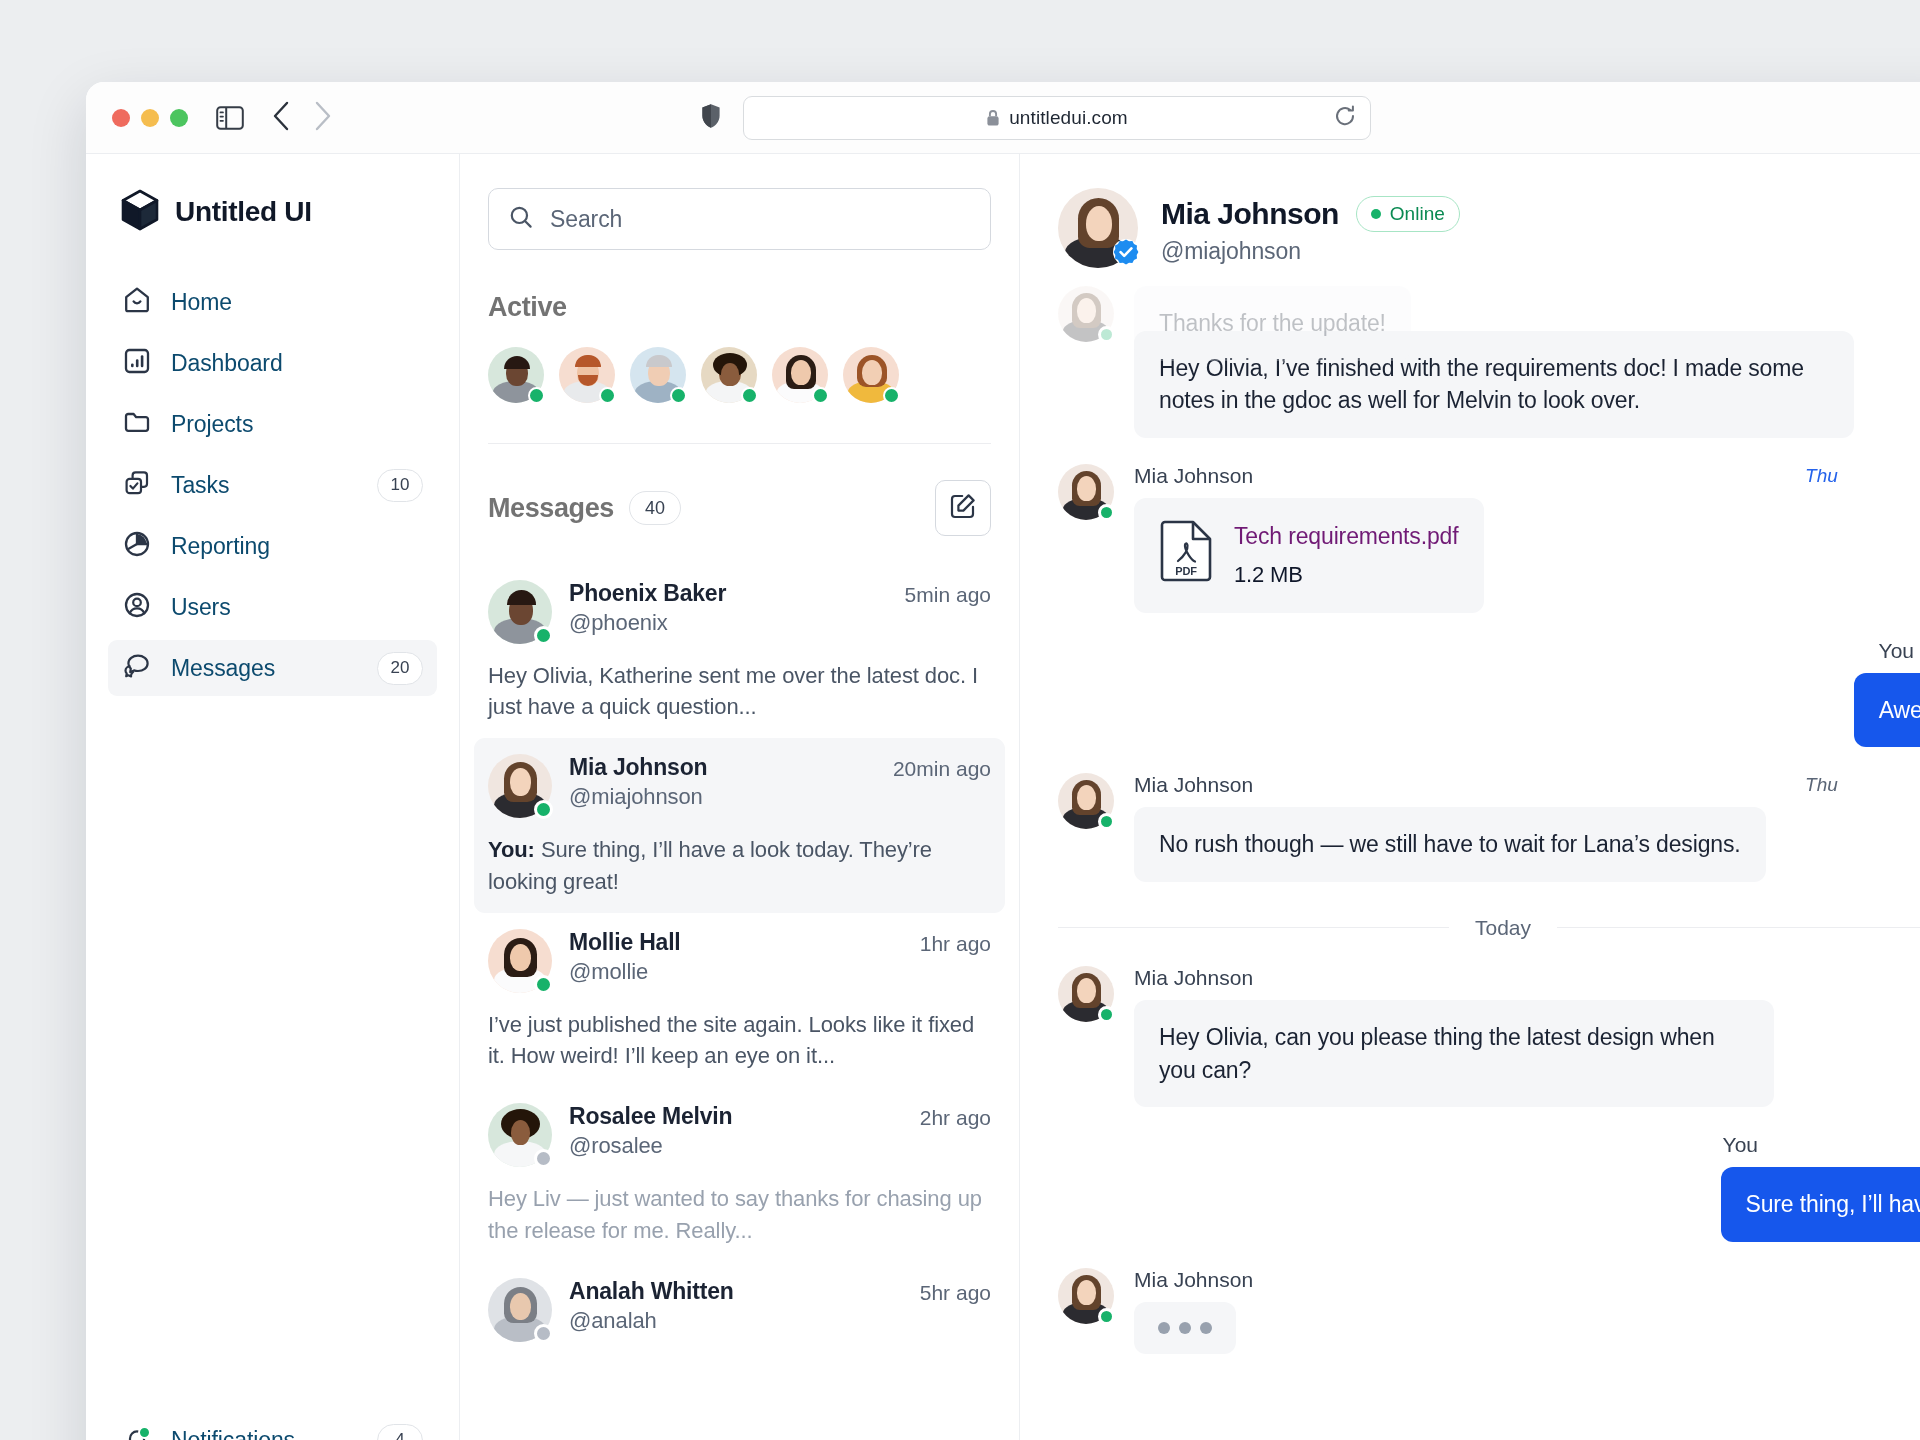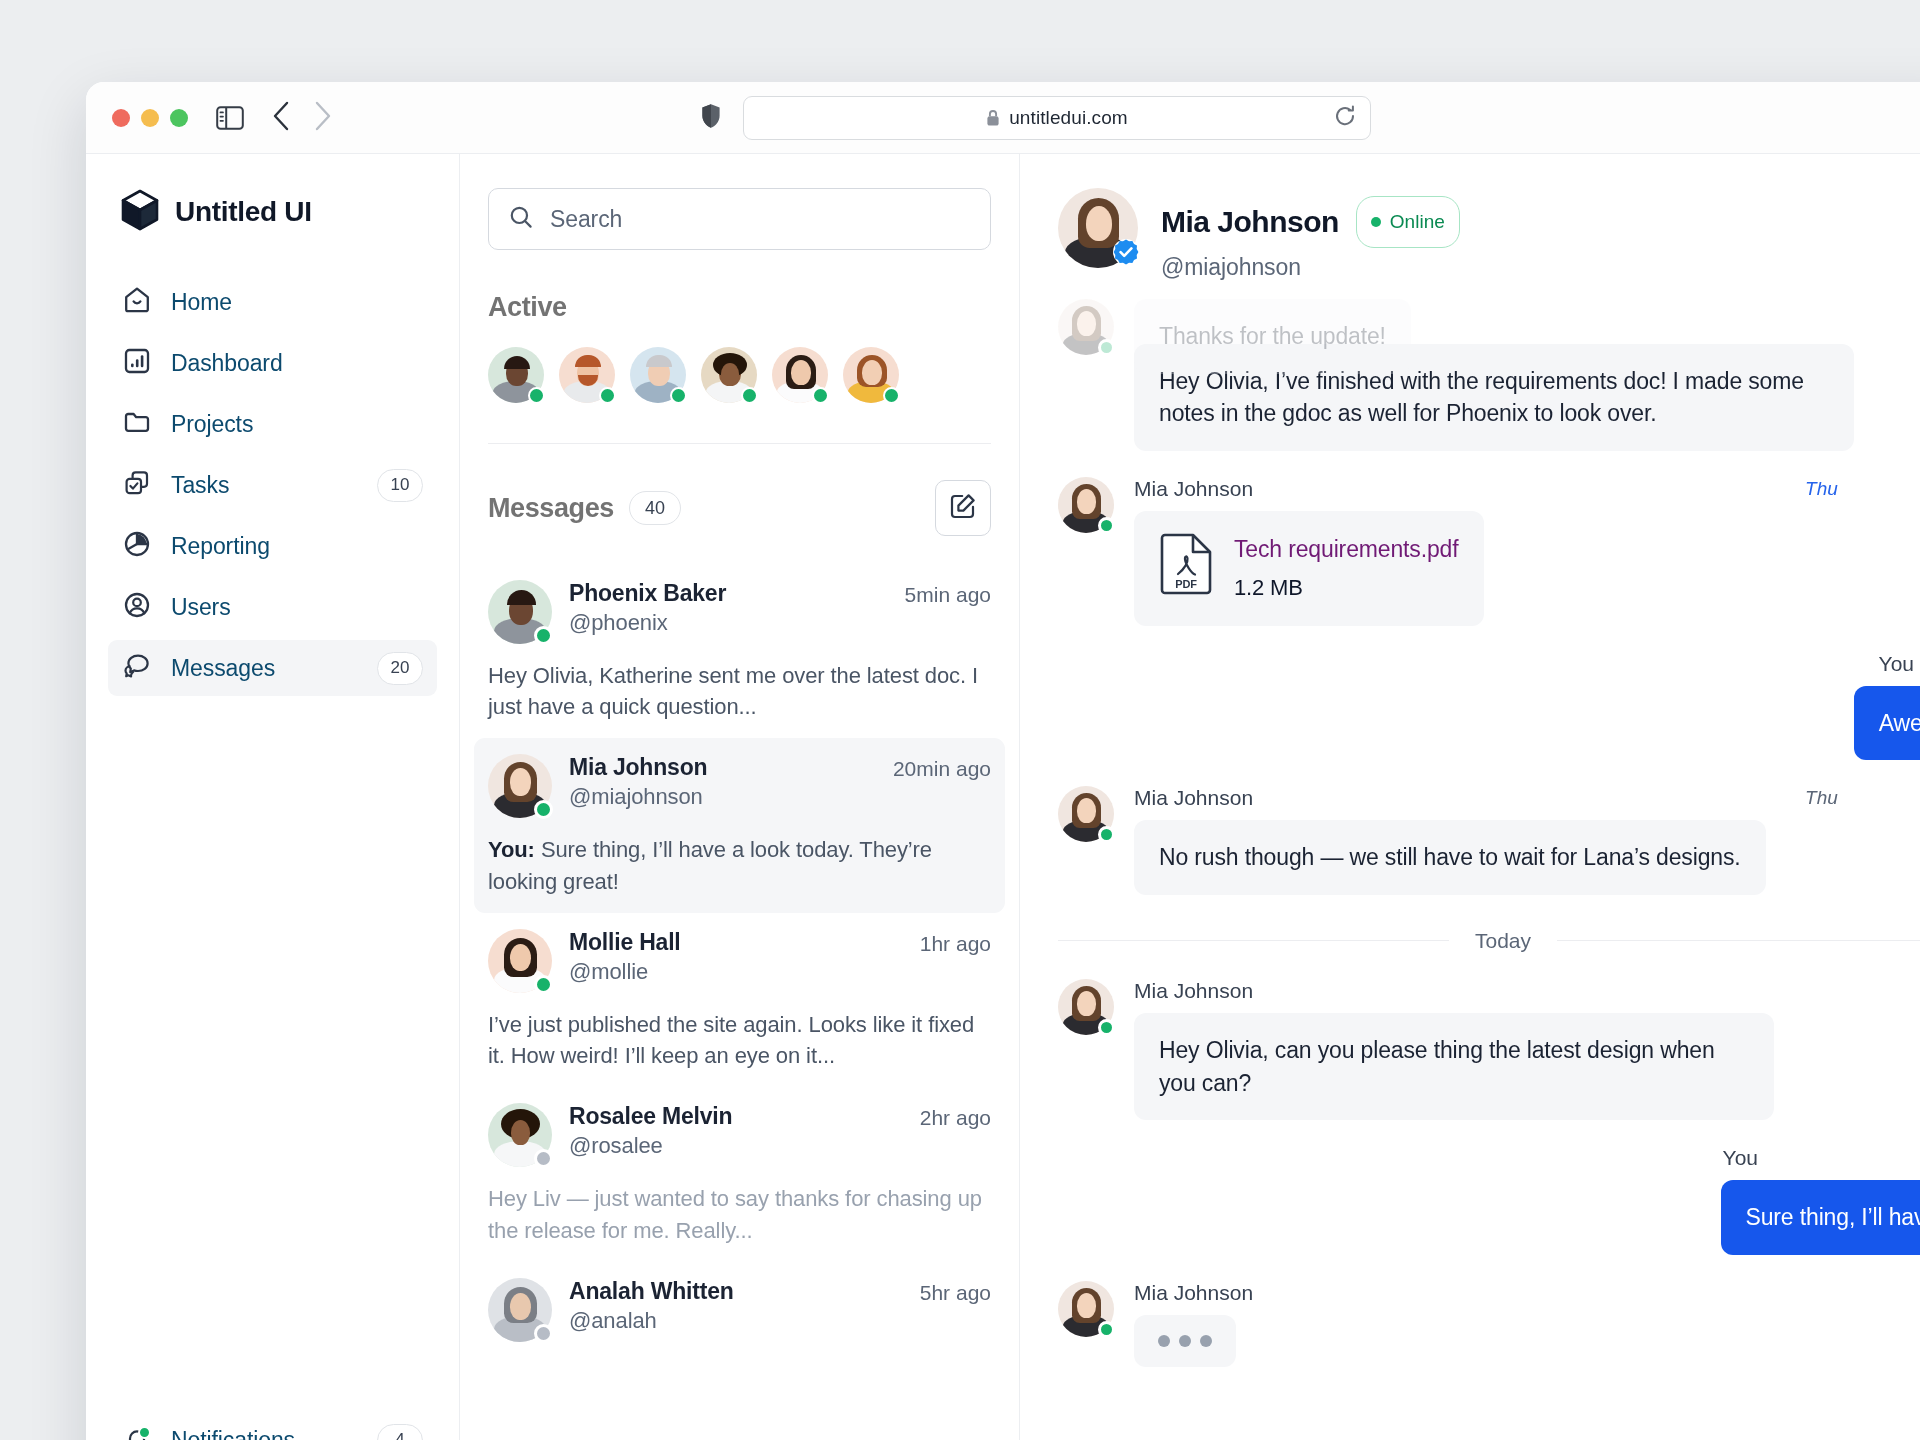--- a/index.html
+++ b/index.html
@@ -115,21 +115,21 @@
   
   .chat{flex:1;background:#fff;position:relative;padding:34px 0 0 38px;overflow:hidden;}
   .chat-head{display:flex;align-items:flex-start;gap:23px;}
   .av80{width:80px;height:80px;border-radius:50%;position:relative;flex:none;}
   .verified{
     position:absolute;right:-2px;bottom:2px;width:28px;height:28px;
   }
   .chat-name-row{display:flex;align-items:center;gap:17px;padding-top:8px;}
   .chat-name{font-size:30px;font-weight:700;color:#101828;letter-spacing:-.5px;}
   .pill{
-    height:52px;border:1px solid #a7e5c5;border-radius:18px;display:flex;align-items:center;gap:9px;padding:0 14px;
+    height:36px;border:1px solid #a7e5c5;border-radius:18px;display:flex;align-items:center;gap:9px;padding:0 14px;
     font-size:19px;color:#0a8a52;font-weight:500;
   }
   .pill i{width:10px;height:10px;border-radius:50%;background:#17b26a;display:block;}
   .chat-handle{font-size:23px;color:#5b6677;margin-top:6px;letter-spacing:-.1px;}
 
   .thread{margin-top:18px;}
   .row{display:flex;gap:20px;margin-top:26px;}
   .row .av56{width:56px;height:56px;border-radius:50%;position:relative;flex:none;}
   .row .av56 .status{width:17px;height:17px;border:3px solid #fff;}
   .bub-col{display:flex;flex-direction:column;gap:10px;min-width:0;}
@@ -565,21 +565,21 @@
             <span class="status"></span>
           </div>
           <div class="bub-col">
             <div class="bubble">Thanks for the update!</div>
           </div>
         </div>
 
         <div class="row" style="margin-top:-30px;">
           <div class="av56" style="visibility:hidden"></div>
           <div class="bub-col">
-            <div class="bubble" style="max-width:720px;">Hey Olivia, I’ve finished with the requirements doc! I made some notes in the gdoc as well for Phoenix to look over.</div>
+            <div class="bubble" style="max-width:720px;">Hey Olivia, I’ve finished with the requirements doc! I made some notes in the gdoc as well for Melvin to look over.</div>
           </div>
         </div>
 
         <div class="row">
           <div class="av56">
             <div class="face" style="background:#f0e6e0">
               <div class="torso" style="bottom:0;width:46px;height:22px;background:#2b2b30;"></div>
               <div class="hair" style="left:14px;top:7px;width:29px;height:35px;border-radius:15px 15px 8px 8px;background:#63432c;"></div>
               <div class="skin" style="position:absolute;left:19px;top:12px;width:19px;height:25px;background:#f3d4bc;"></div>
             </div>

